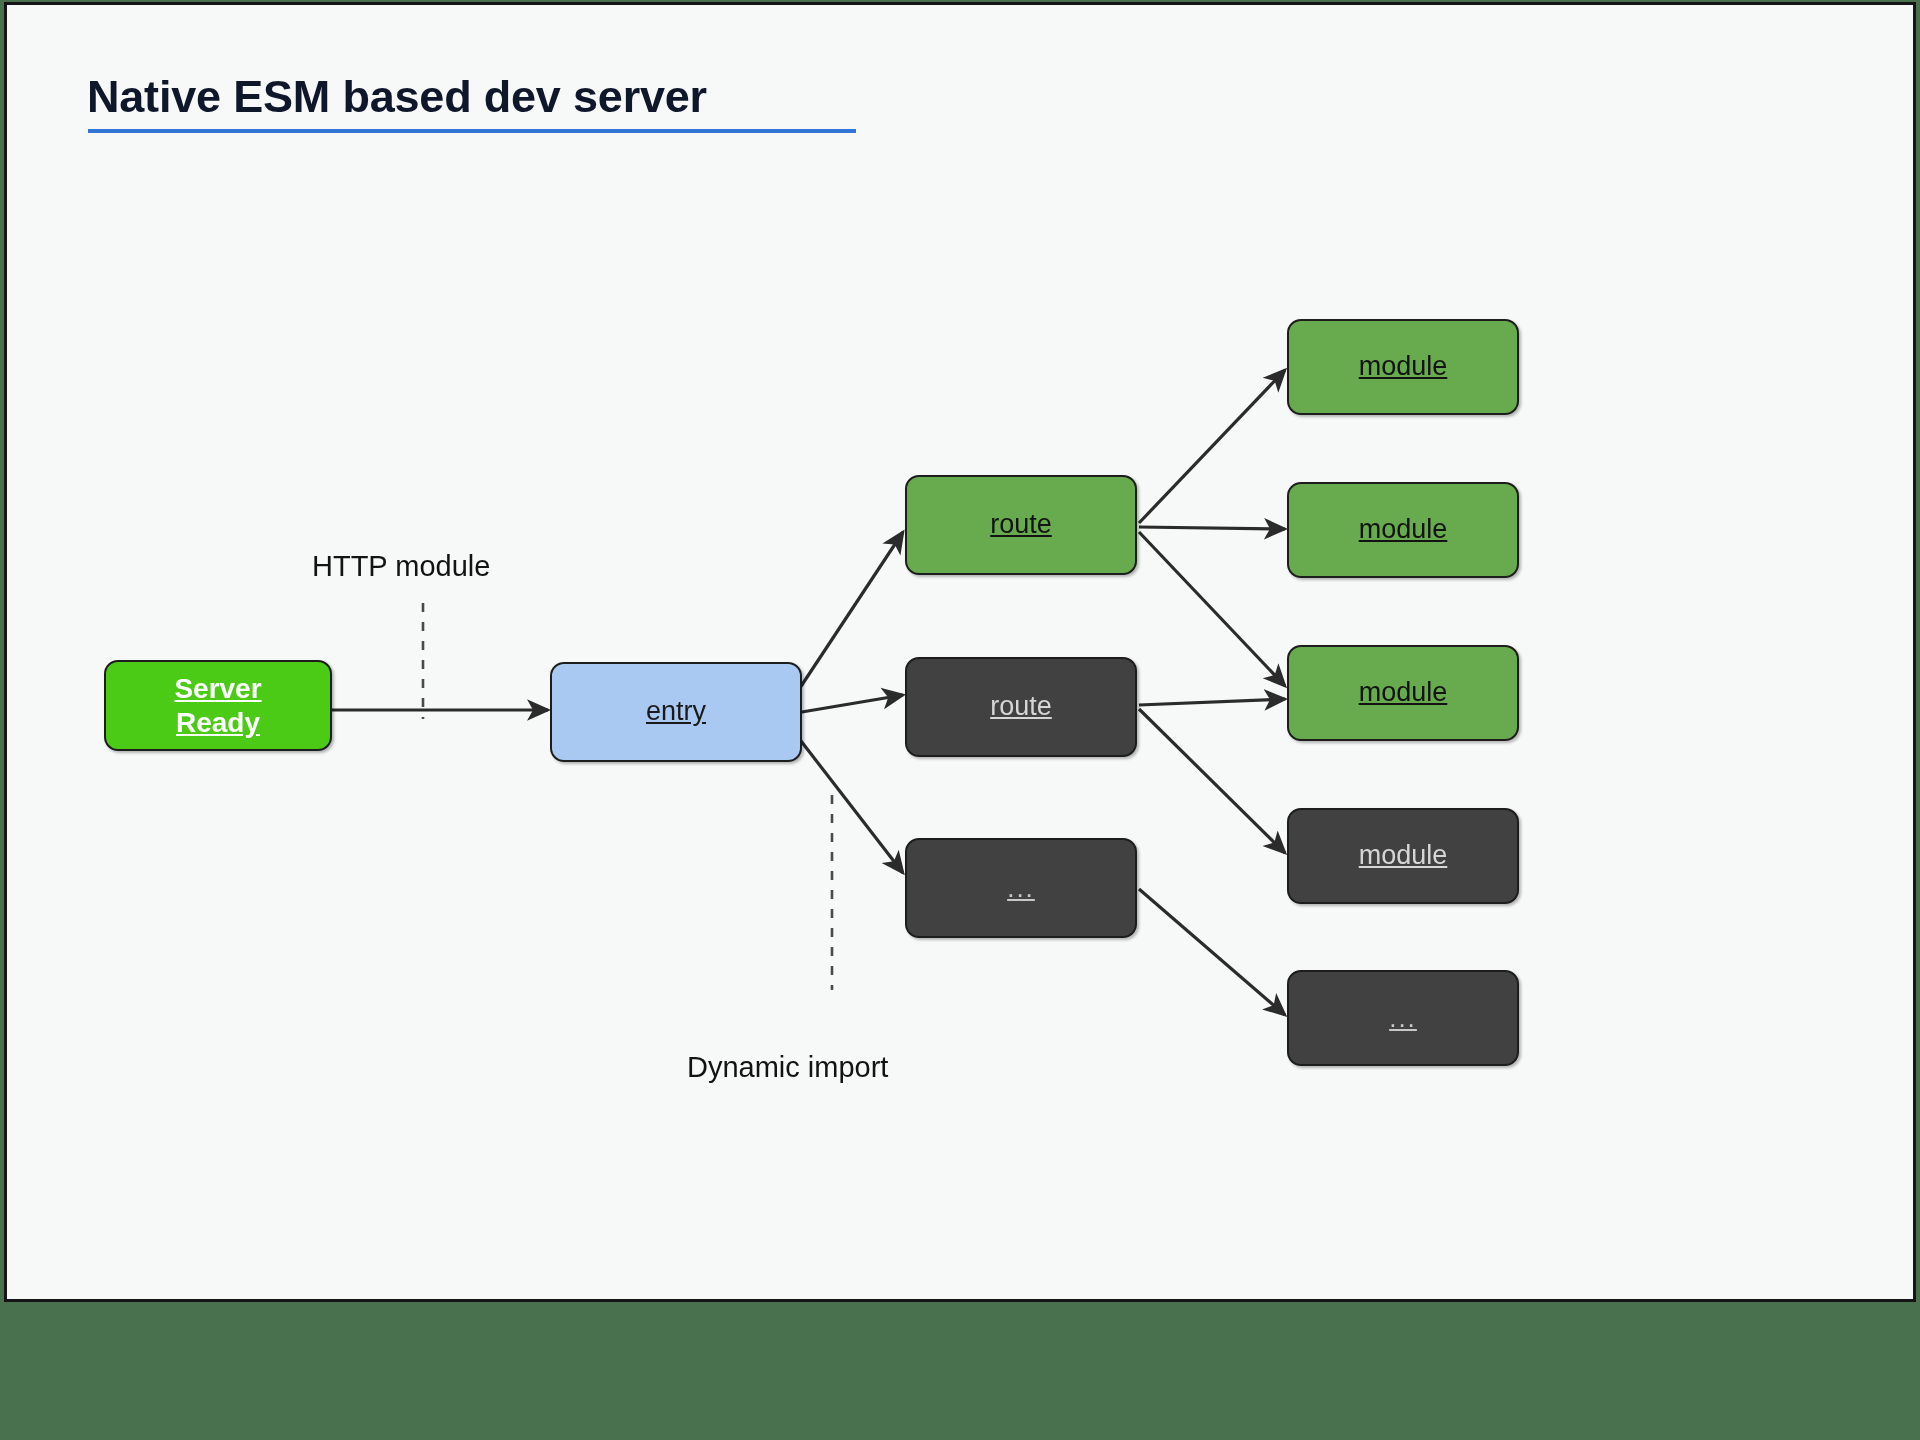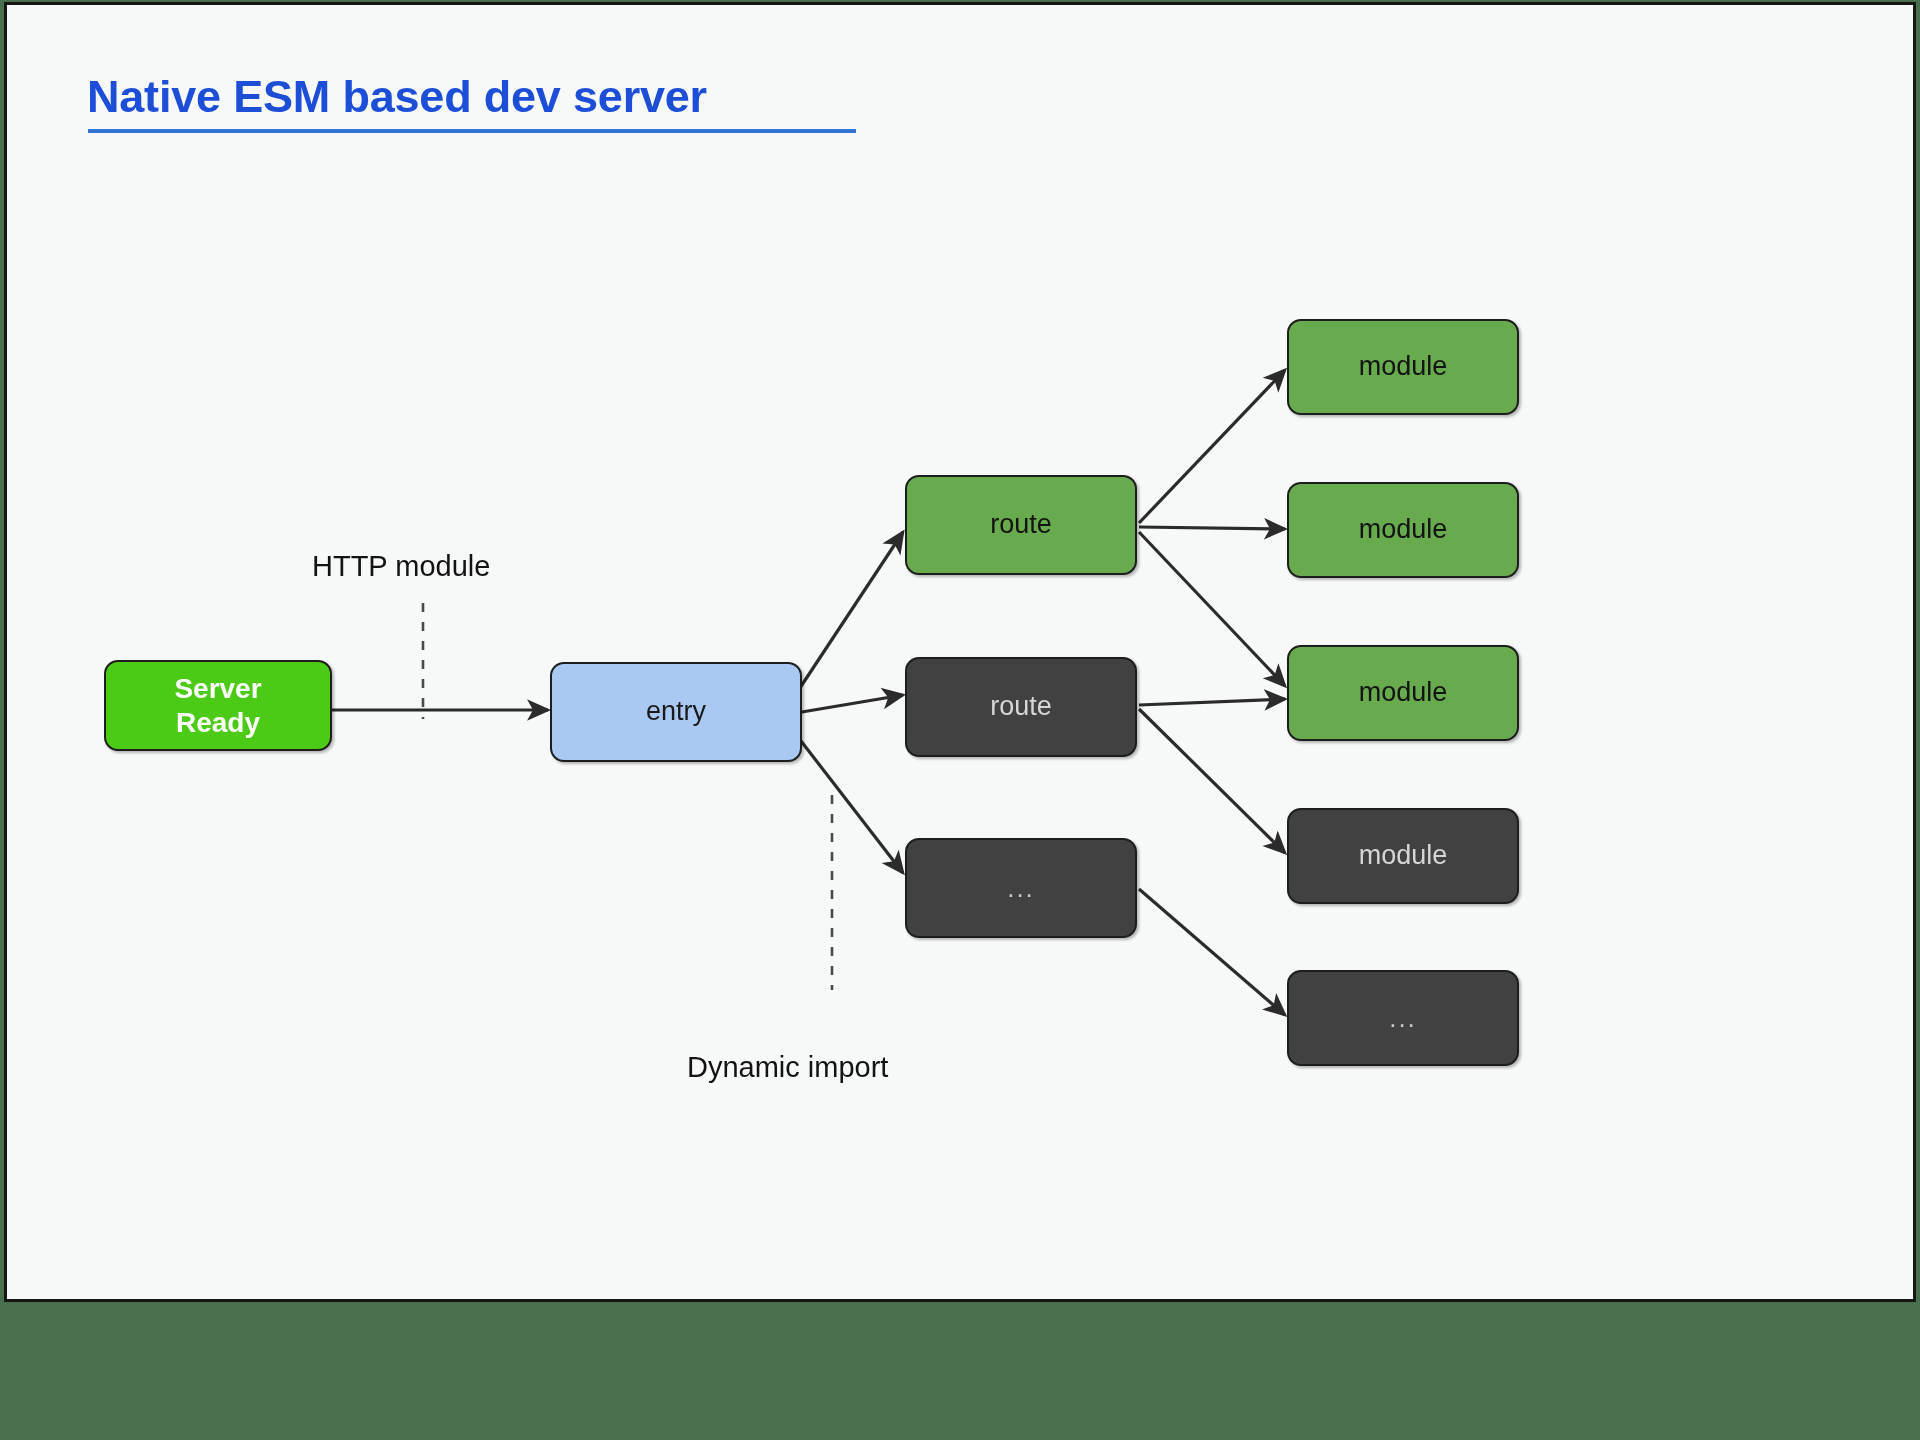--- a/index.html
+++ b/index.html
@@ -34,21 +34,21 @@
     box-sizing: border-box;
   }
 
   
   #title-link {
     position: absolute;
     left: 80px;
     top: 66px;
     font-size: 45px;
     font-weight: 700;
-    color: #1d4ed8;
+    color: #0f172a;
     text-decoration: none;
     letter-spacing: -0.2px;
     white-space: nowrap;
   }
   #title-underline {
     position: absolute;
     left: 81px;
     top: 124px;
     width: 768px;
     height: 4px;
@@ -79,20 +79,21 @@
     border: 2px solid #1d1d1d;
     border-radius: 14px;
     display: flex;
     align-items: center;
     justify-content: center;
     text-align: center;
     font-size: 27px;
     line-height: 1.18;
     box-shadow: 2px 2px 3px rgba(0,0,0,0.28);
     user-select: none;
+    text-decoration: underline;
   }
 
   .node.server-ready {
     background: #4ccb16;
     color: #ffffff;
     font-weight: 700;
     font-size: 28px;
     white-space: pre-line;
   }
   .node.entry {

